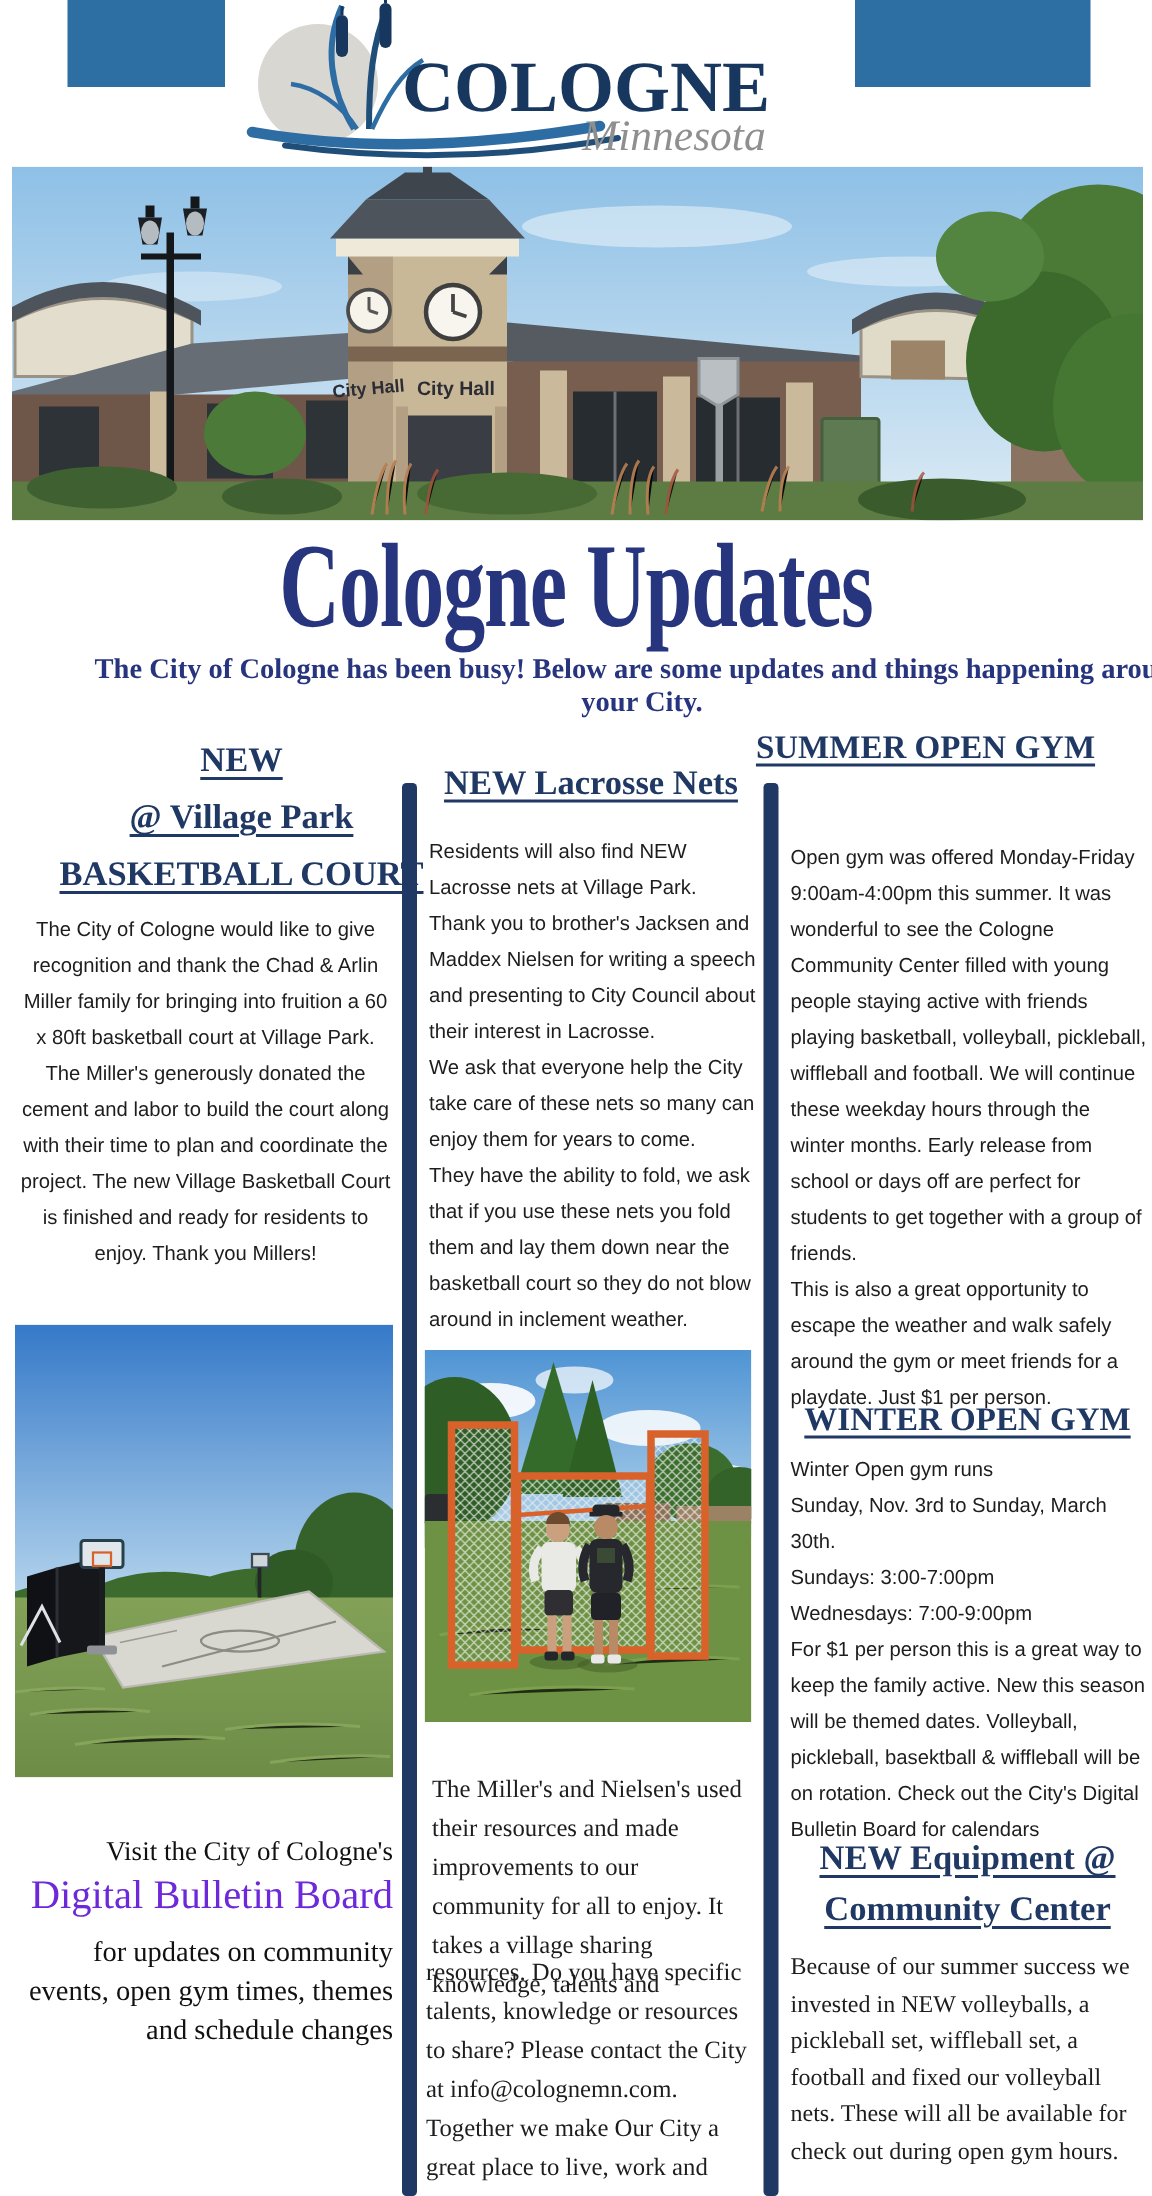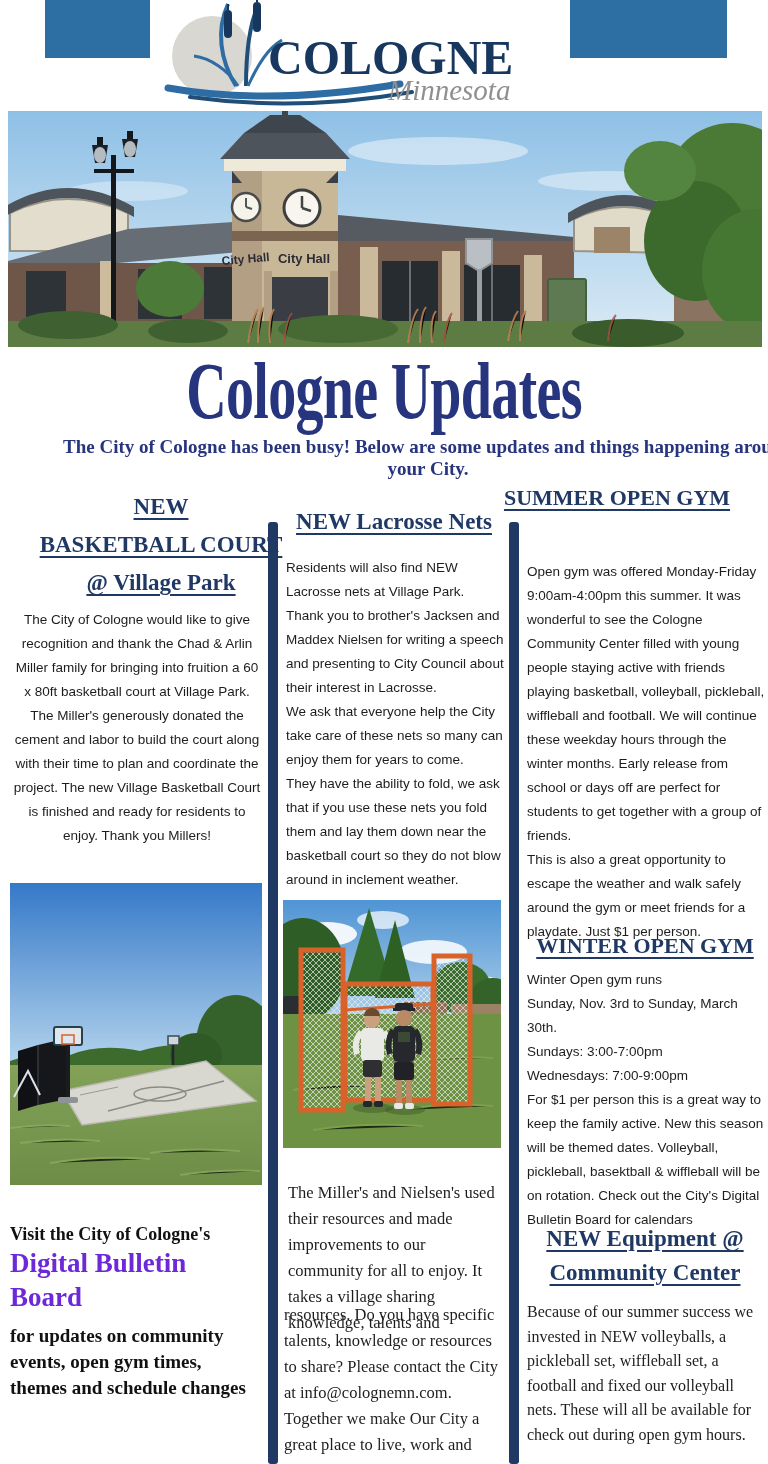--- a/index.html
+++ b/index.html
@@ -26,21 +26,21 @@
   .vbar{width:10px;background:#1f3864;border-radius:3px;}
 
   
   .col-head{font-family:"Liberation Serif", serif;font-weight:bold;color:#1f3864;text-align:center;}
   .col-head .hl{display:block;text-decoration:underline;text-decoration-thickness:2px;text-underline-offset:4px;}
 
   
   .sans-body{font-size:13.5px;line-height:24px;white-space:pre-line;}
   .serif-body{font-family:"Liberation Serif", serif;font-size:16.5px;line-height:26px;}
 
-  .bulletin{text-align:left;font-family:"Liberation Serif", serif;color:#111111;font-weight:bold;}
+  .bulletin{text-align:right;font-family:"Liberation Serif", serif;color:#111111;}
   .bulletin .intro{font-size:18px;line-height:24px;}
   .bulletin .highlight{font-size:27px;line-height:34px;color:#6d28d9;}
   .bulletin .details{font-size:19px;line-height:26px;margin-top:9px;}
 </style>
 </head>
 <body>
 
 <div class="page">
 
   <div class="abs topbar"></div>
@@ -171,22 +171,22 @@
   </div>
 
   <div class="abs main-title">Cologne Updates</div>
   <div class="abs subtitle">The City of Cologne has been busy! Below are some updates and things happening around your City.</div>
 
   <div class="abs vbar" style="left:268px;top:522px;height:942px;"></div>
   <div class="abs vbar" style="left:509px;top:522px;height:942px;"></div>
 
   <div class="abs col-head" style="left:14px;top:488px;width:246px;font-size:23px;line-height:38px;margin-left:24px;">
     <span class="hl">NEW</span>
+    <span class="hl">@ Village Park</span>
     <span class="hl">BASKETBALL COURT</span>
-    <span class="hl">@ Village Park</span>
   </div>
   <div class="abs sans-body" style="left:12px;top:608px;width:250px;text-align:center;">The City of Cologne would like to give recognition and thank the Chad &amp; Arlin Miller family for bringing into fruition a 60 x 80ft basketball court at Village Park. The Miller's generously donated the cement and labor to build the court along with their time to plan and coordinate the project. The new Village Basketball Court is finished and ready for residents to enjoy. Thank you Millers!</div>
 
   <div class="abs photo" style="left:10px;top:883px;width:252px;height:302px;">
     <svg width="252" height="302" viewBox="0 0 252 302">
       <defs>
         <linearGradient id="sky2" x1="0" y1="0" x2="0" y2="1">
           <stop offset="0" stop-color="#3579c8"></stop>
             <stop offset="1" stop-color="#b9d8ee"></stop>
         </linearGradient>

